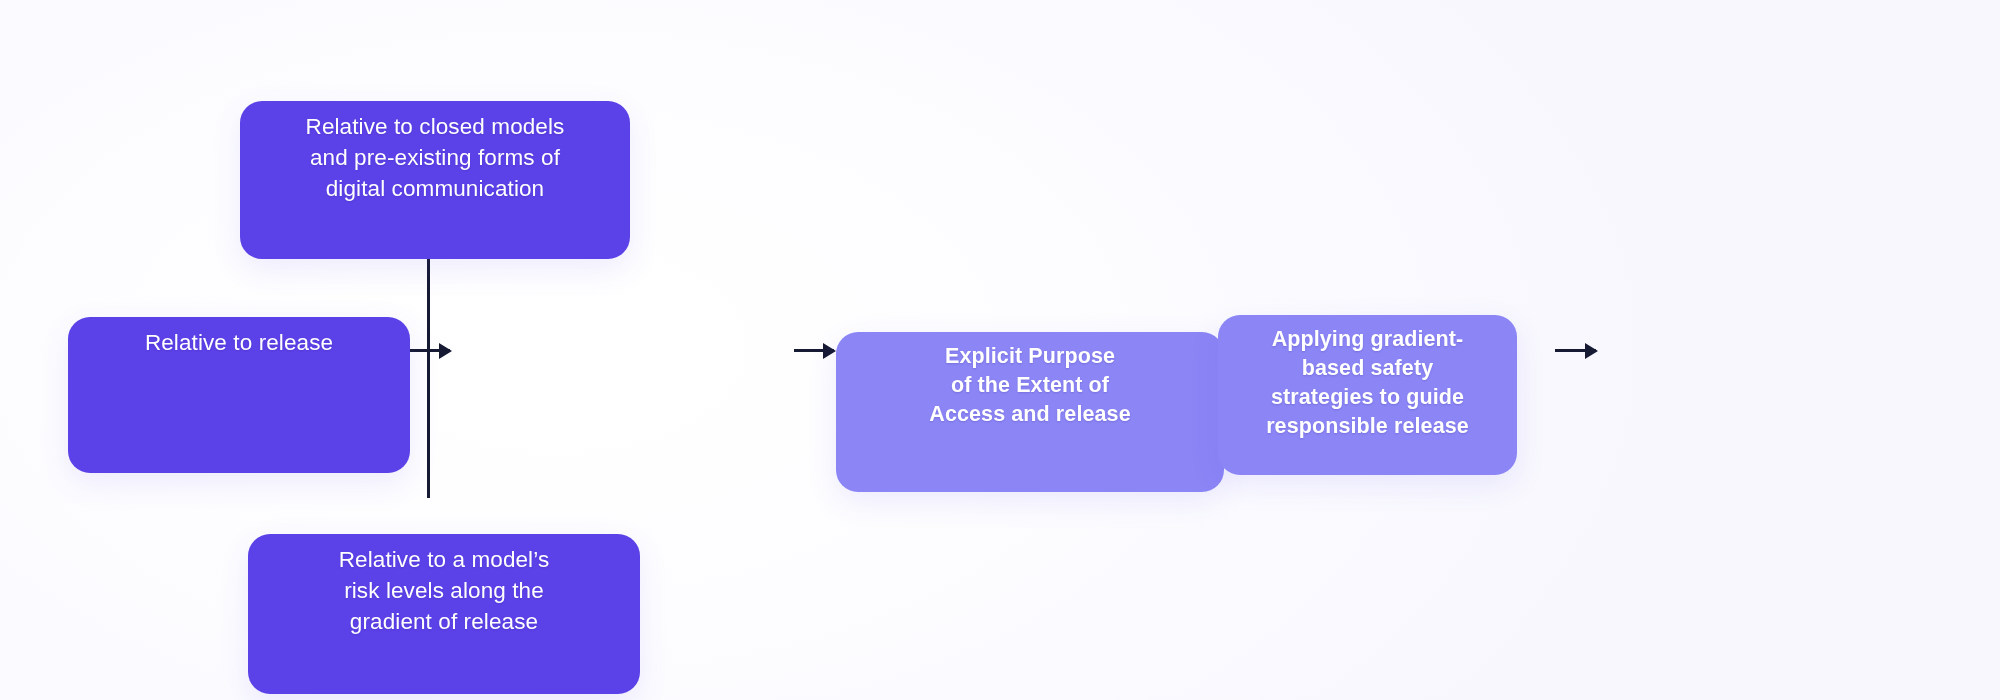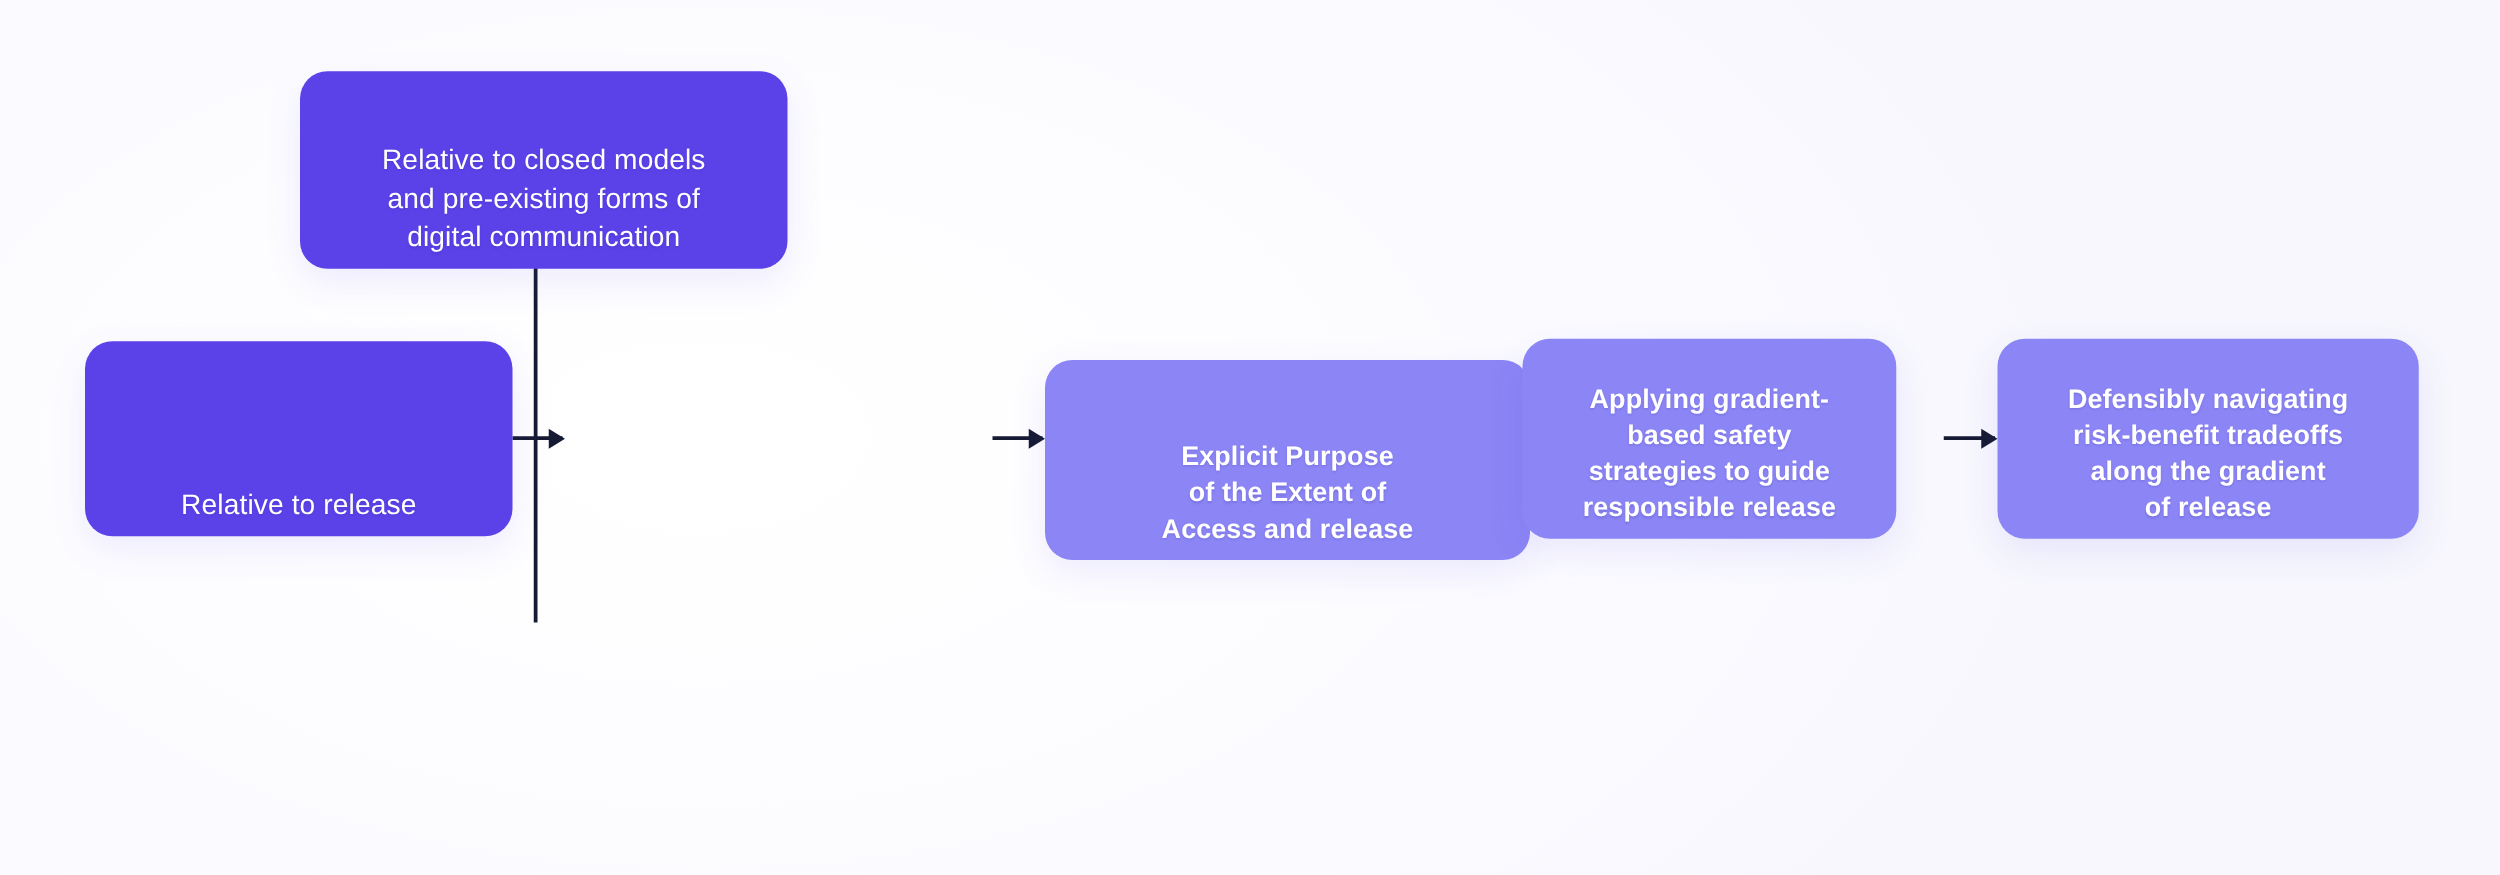--- a/index.html
+++ b/index.html
@@ -13,29 +13,30 @@
     position:relative;
     width:2000px;height:700px;
     background:
       radial-gradient(ellipse 1100px 620px at 560px 350px, #ffffff 0%, #fdfdff 45%, #fafaff 72%, #f7f7fd 100%),
       #fbfbfe;
   }
 
   .node{
     position:absolute;
     display:flex;
-    align-items:flex-end;
+    align-items:flex-start;
     justify-content:center;
     text-align:center;
     border-radius:22px;
     color:#ffffff;
     box-sizing:border-box;
     padding:10px 26px;
     box-shadow:0 10px 30px rgba(91,66,232,0.10);
     z-index:3;
+    margin-top:44px;
   }
   .node .label{
     display:block;
     white-space:pre-line;
     text-shadow:0 1px 2px rgba(40,20,120,0.18);
   }
 
   
   .node.dark{
     background:#5b42e8;
@@ -113,35 +114,34 @@
   <div class="node dark" id="n-top">
     <span class="label">Relative to closed models
 and pre-existing forms of
 digital communication</span>
   </div>
 
   <div class="node dark" id="n-benefits">
     <span class="label">Relative to release</span>
   </div>
 
+  <div class="node dark" id="n-bottom">
+    <span class="label">Relative to a model’s
+risk levels along the
+gradient of release</span>
+  </div>
 
 
   <div class="node light" id="n-explicit">
     <span class="label">Explicit Purpose
 of the Extent of
 Access and release</span>
   </div>
 
   <div class="node light" id="n-applying">
     <span class="label">Applying gradient-
 based safety
 strategies to guide
 responsible release</span>
   </div>
 
-  <div class="node light" id="n-defensibly">
-    <span class="label">Defensibly navigating
-risk-benefit tradeoffs
-along the gradient
-of release</span>
-  </div>
 
 </div>
 
 </body></html>

